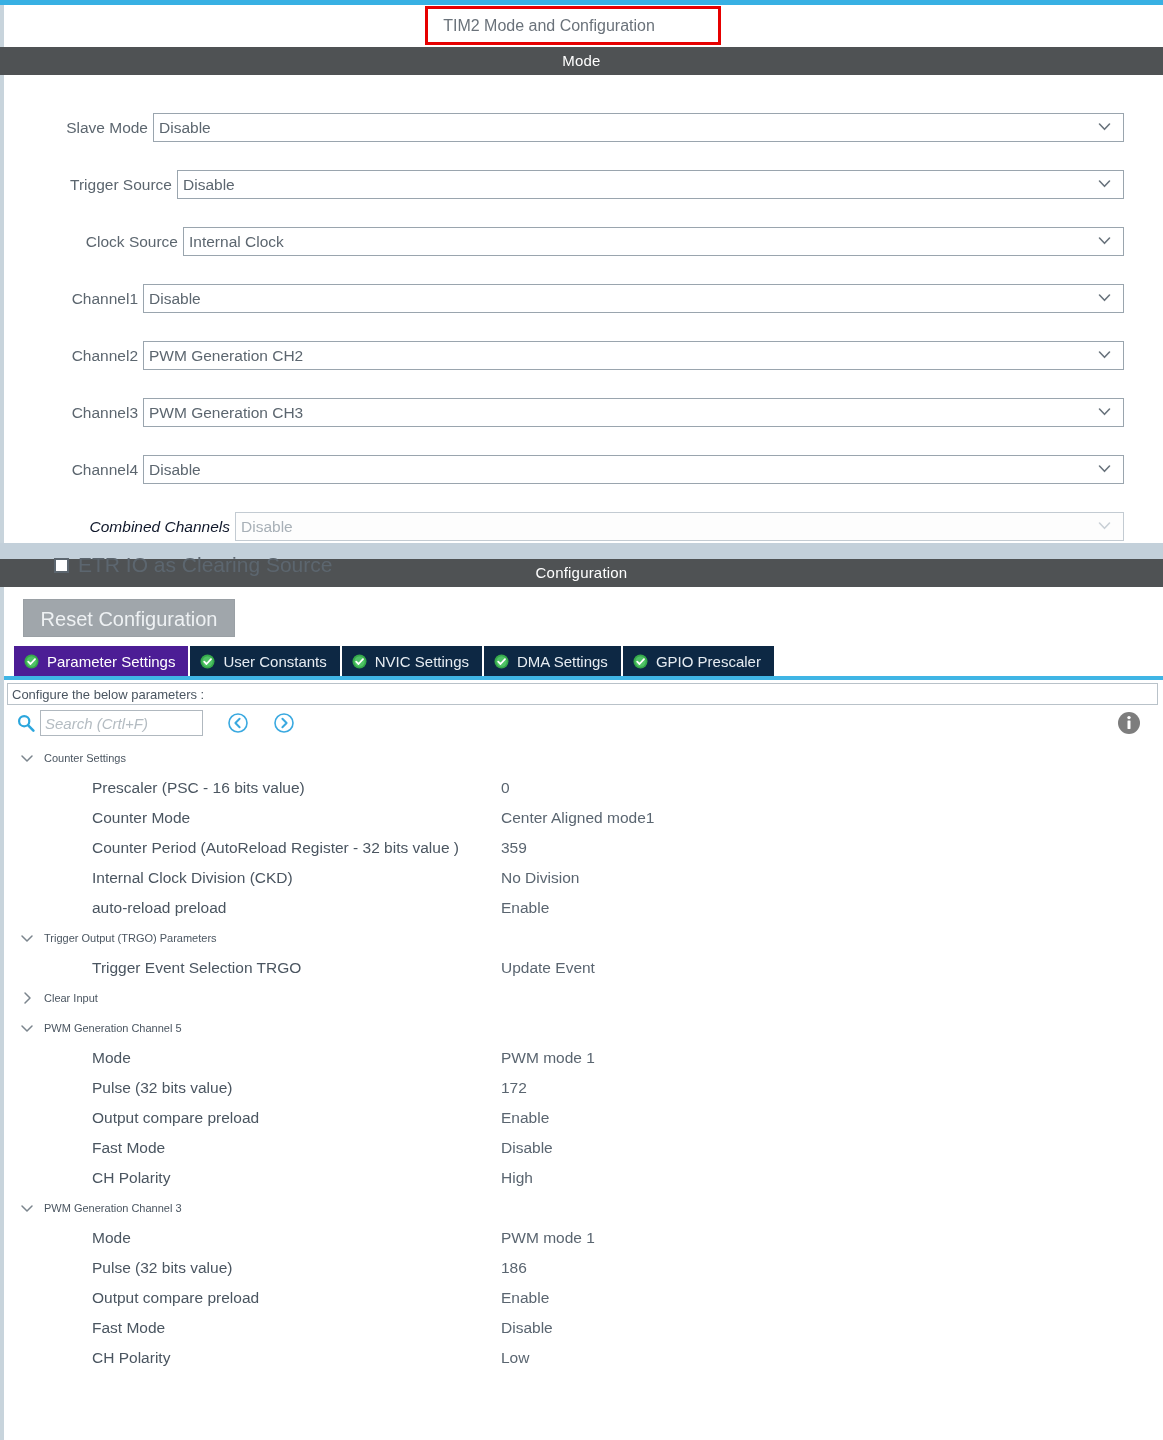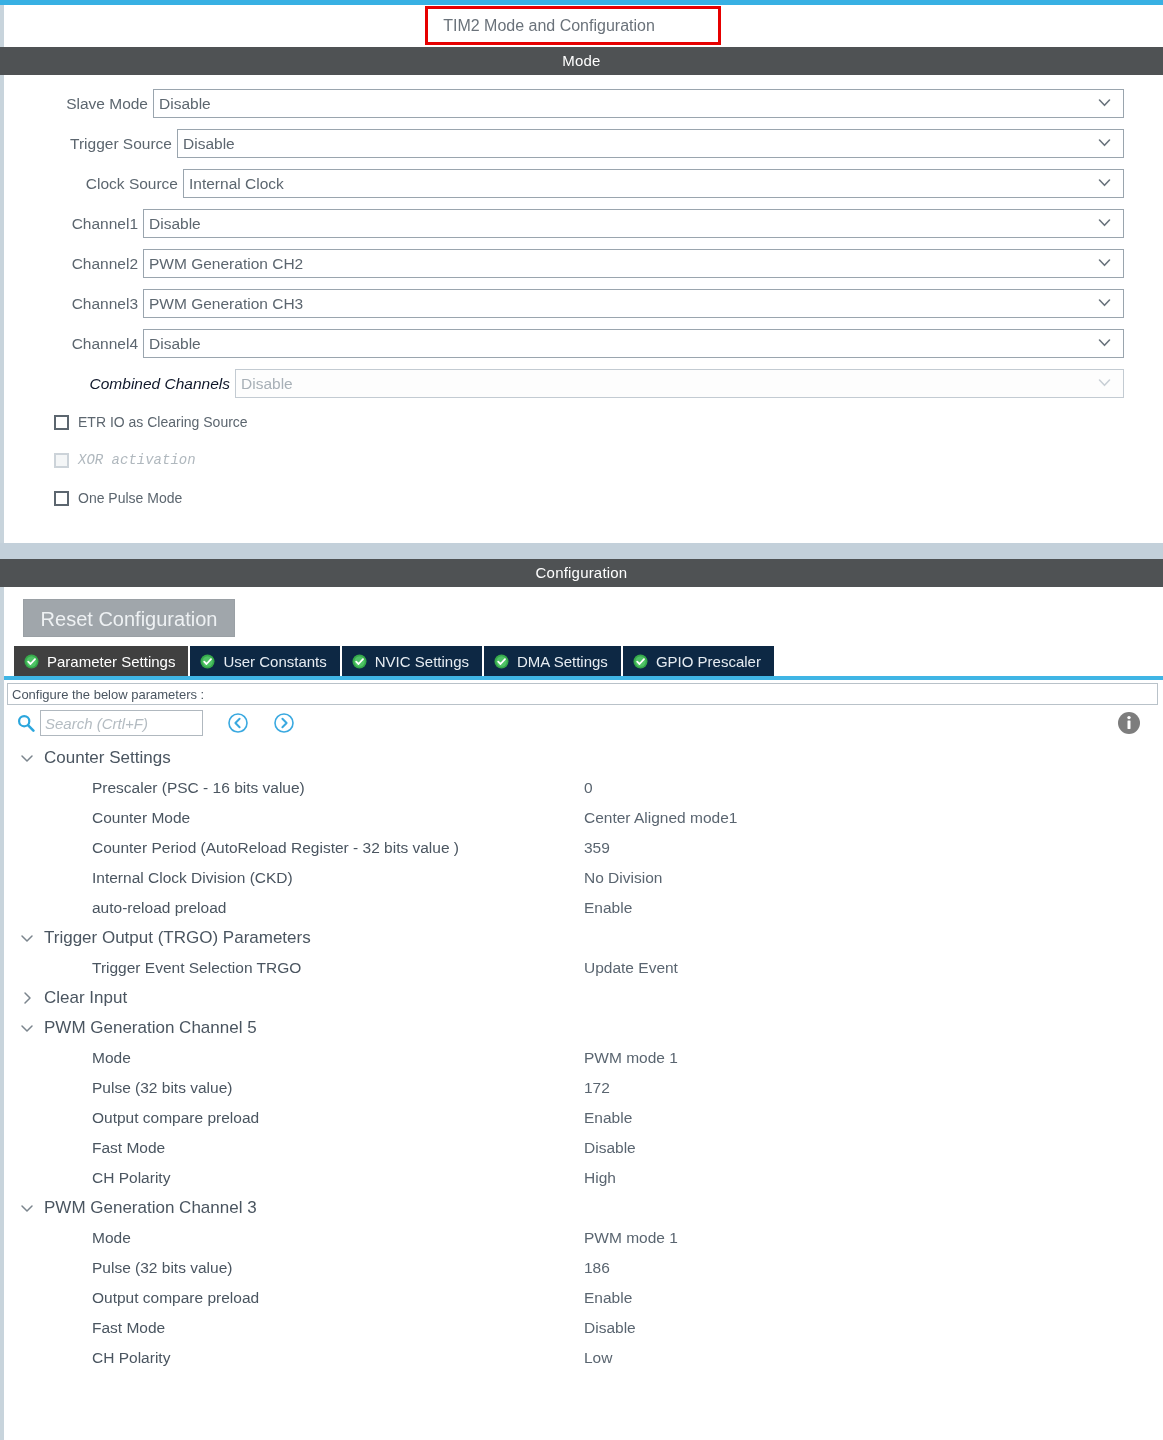--- a/index.html
+++ b/index.html
@@ -81,20 +81,21 @@
     background: #c3d0da;
   }
 
   
   .mode-row {
     display: flex;
     align-items: center;
     height: 33px;
     margin-bottom: 7px;
     padding-left: 38px;
+    margin-top: 24px;
   }
   .mode-label {
     font-size: 15.5px;
     color: #5c666f;
     white-space: nowrap;
     text-align: right;
     padding-right: 5px;
   }
   .mode-label.disabled {
     color: #0f172a;
@@ -150,21 +151,21 @@
     box-sizing: border-box;
     background: #ffffff;
     margin-right: 9px;
     flex: none;
   }
   .cbox.disabled {
     border: 2px solid #ccd3d9;
     background: #f4f6f7;
   }
   .check-label {
-    font-size: 14px;
+    font-size: 21px;
     color: #5c666f;
   }
   .check-label.disabled {
     color: #b0b8be;
     font-style: italic;
     font-family: Liberation Mono, monospace;
   }
 
   
   .config-panel {
@@ -203,21 +204,21 @@
     align-items: center;
     padding: 0 13px 0 10px;
     background: #0d2844;
     color: #e6ecf2;
     font-size: 15px;
     box-sizing: border-box;
     margin-right: 2px;
     white-space: nowrap;
   }
   .tab.active {
-    background: #404040;
+    background: #4c1d95;
     color: #ffffff;
     text-align: right;
   }
   .tab-icon {
     width: 15px;
     height: 15px;
     margin-right: 8px;
     flex: none;
   }
   .tab-icon svg { display: block; }
@@ -298,28 +299,28 @@
   .twisty {
     width: 14px;
     height: 14px;
     position: absolute;
     left: 16px;
     top: 8px;
   }
   .twisty svg { display: block; }
   .group-label {
     padding-left: 40px;
-    font-size: 17px;
+    font-size: 11px;
     color: #4a5560;
   }
   .param-label {
     padding-left: 88px;
     font-size: 15.5px;
     color: #4a5560;
-    width: 580px;
+    width: 497px;
     box-sizing: border-box;
   }
   .param-value {
     font-size: 15.5px;
     color: #5a6570;
   }
 </style>
 </head>
 <body>
 

